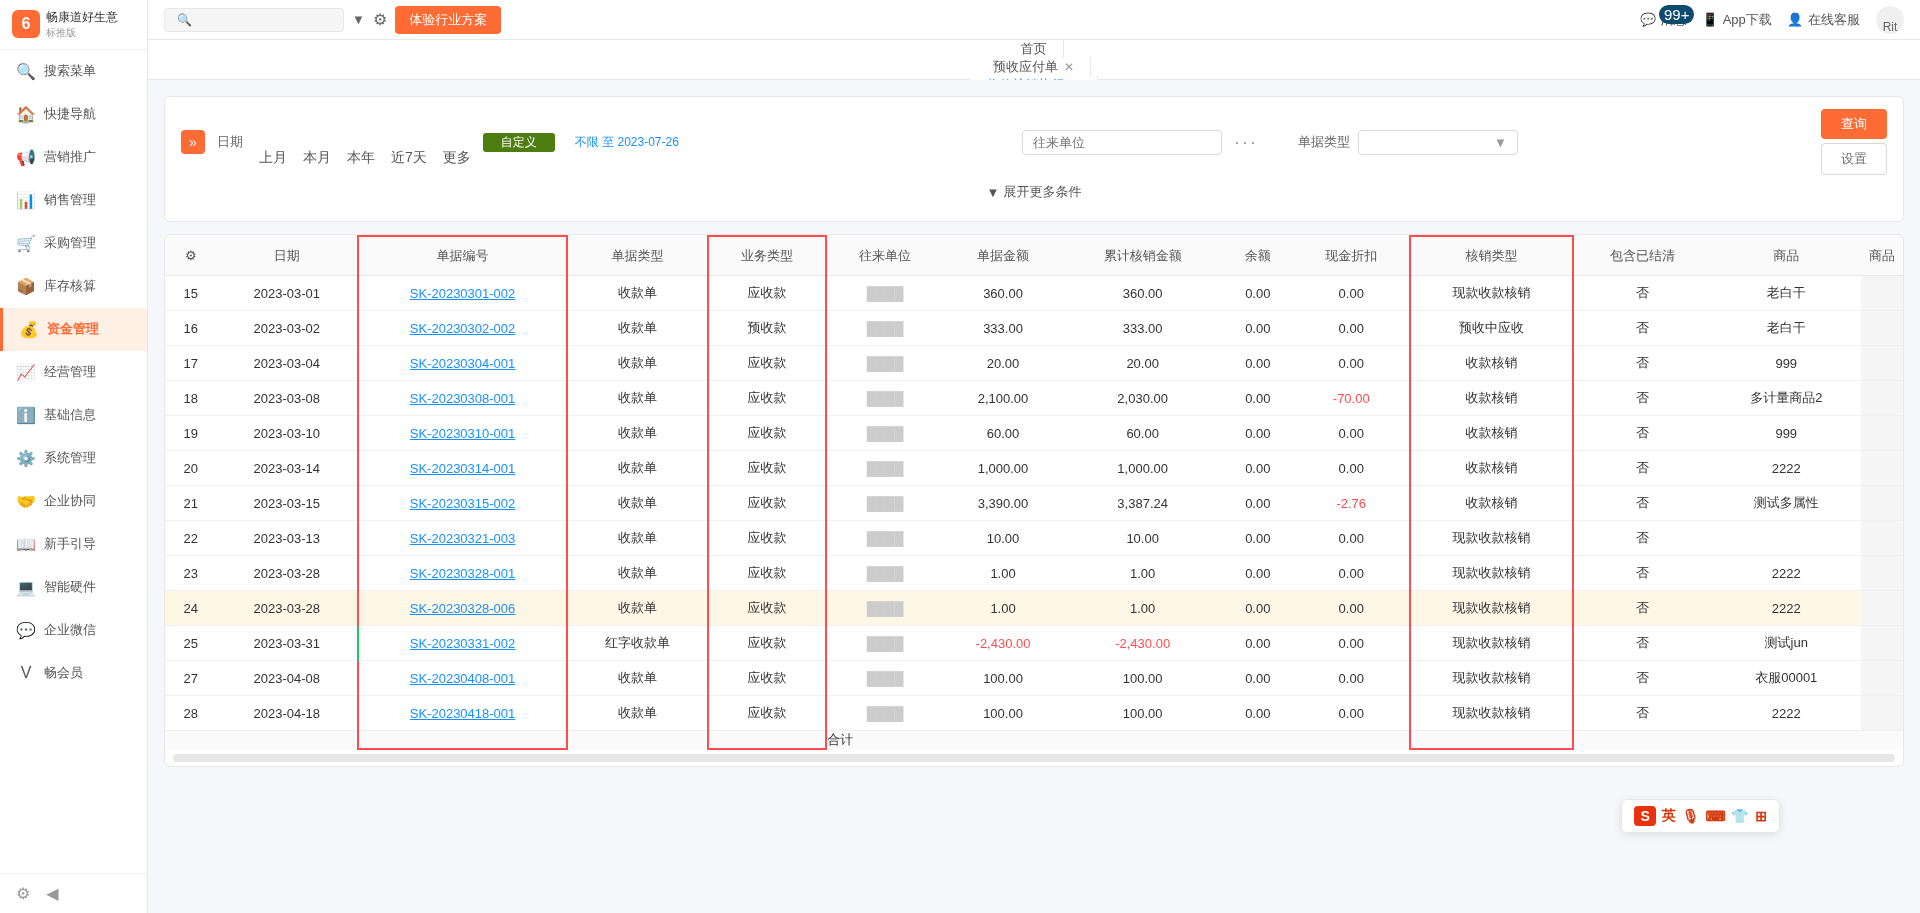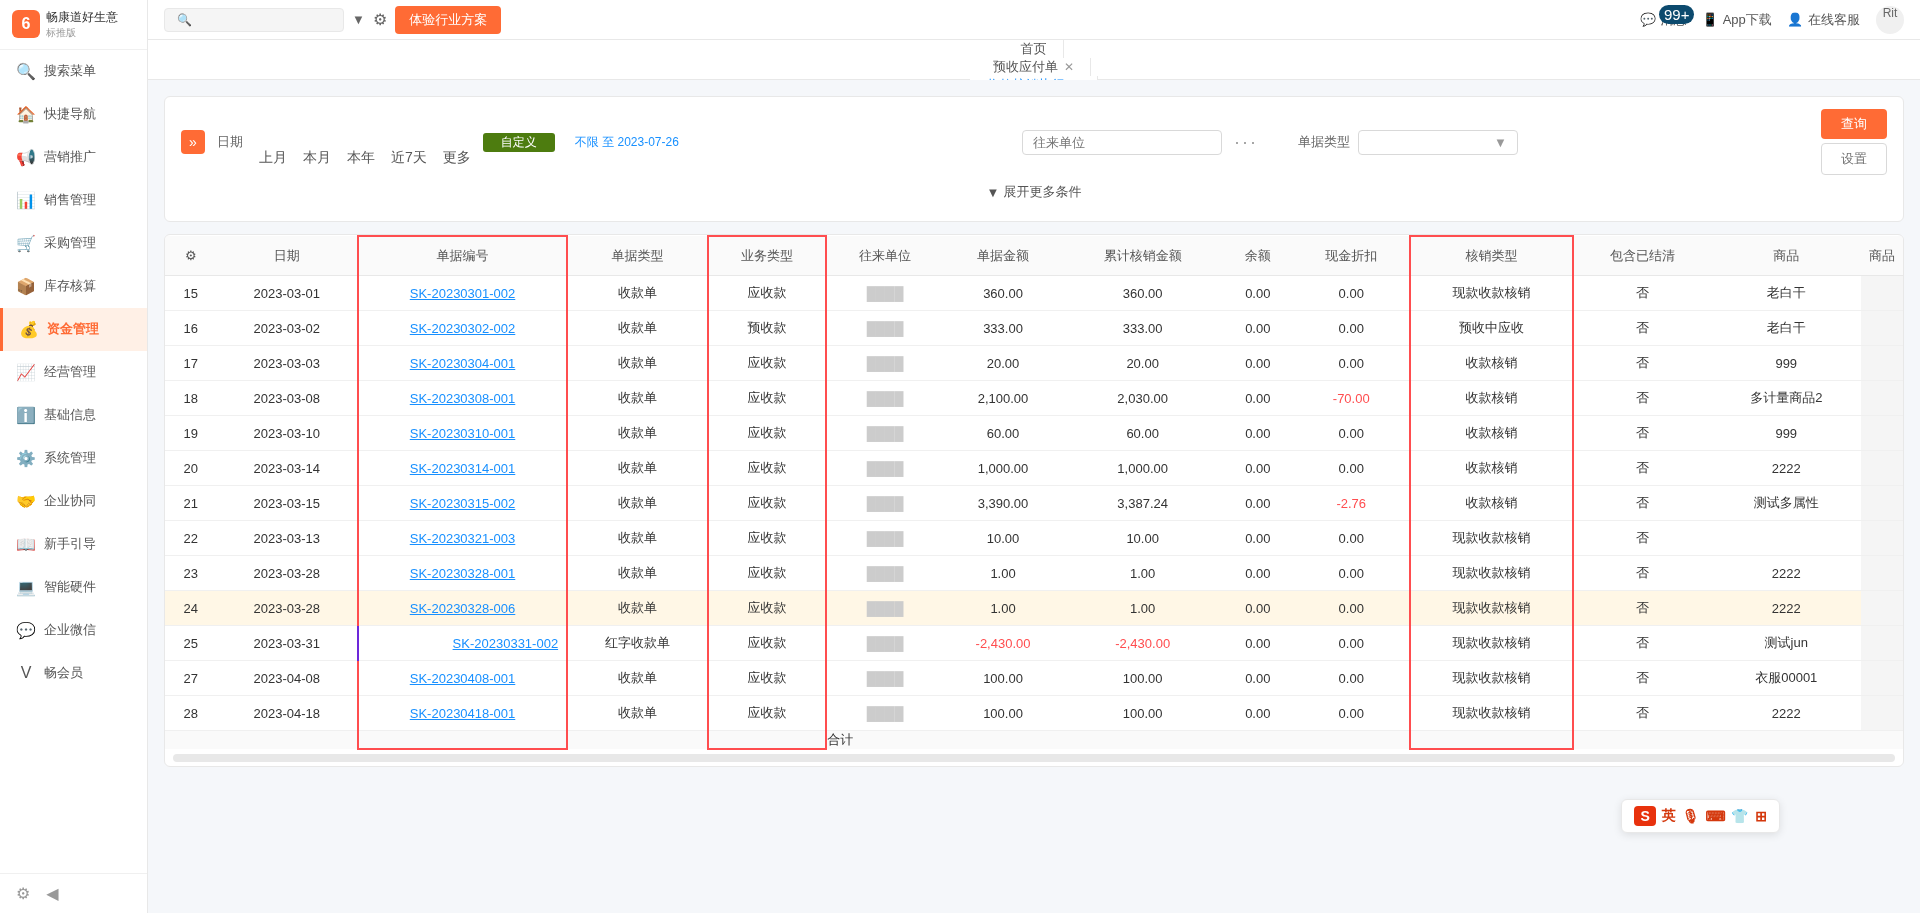--- a/index.html
+++ b/index.html
@@ -27,21 +27,21 @@
     .topbar-left { display: flex; align-items: center; gap: 8px; flex: 1; }
     .topbar-search { background: #f5f5f5; border: 1px solid #e8e8e8; border-radius: 4px; padding: 4px 12px; font-size: 12px; color: #999; width: 180px; display: flex; align-items: center; gap: 6px; }
     .topbar-dropdown { display: flex; align-items: center; gap: 4px; color: #666; font-size: 13px; cursor: pointer; }
     .topbar-gear { color: #666; cursor: pointer; font-size: 16px; }
     .topbar-btn-industry { background: #ff6b35; color: white; border: none; border-radius: 4px; padding: 5px 14px; font-size: 13px; cursor: pointer; }
     .topbar-right { display: flex; align-items: center; gap: 16px; }
     .topbar-msg { display: flex; align-items: center; gap: 4px; font-size: 13px; color: #555; cursor: pointer; position: relative; }
     .badge { background: #0c4a6e; color: white; border-radius: 10px; padding: 1px 5px; font-size: 15px; position: absolute; top: -6px; right: -8px; }
     .topbar-app { display: flex; align-items: center; gap: 4px; font-size: 13px; color: #555; cursor: pointer; }
     .topbar-service { display: flex; align-items: center; gap: 4px; font-size: 13px; color: #555; cursor: pointer; }
-    .topbar-user { background: #f0f0f0; border-radius: 50%; width: 28px; height: 28px; display: flex; align-items: flex-start; justify-content: center; font-size: 12px; color: #666; cursor: pointer; }
+    .topbar-user { background: #f0f0f0; border-radius: 50%; width: 28px; height: 28px; display: flex; align-items: flex-end; justify-content: center; font-size: 12px; color: #666; cursor: pointer; }
 
     
     .tabbar { height: 40px; background: #fff; border-bottom: 1px solid #e8e8e8; display: flex; align-items: center; padding: 0 8px; flex-direction: column; }
     .tab { display: flex; align-items: center; gap: 6px; padding: 0 16px; height: 40px; font-size: 13px; cursor: pointer; border-right: 1px solid #e8e8e8; color: #555; }
     .tab.active { color: #1890ff; border-bottom: 2px solid #1890ff; background: #fff; }
     .tab-close { font-size: 12px; color: #999; cursor: pointer; }
     .tabbar-right { margin-left: auto; display: flex; align-items: center; gap: 8px; }
     .tabbar-close-btn { color: #999; cursor: pointer; font-size: 16px; }
     .tabbar-expand-btn { color: #999; cursor: pointer; font-size: 16px; }
 
@@ -309,21 +309,21 @@
     <td class="">333.00</td>
     <td>0.00</td>
     <td class="">0.00</td>
     <td style="border-left:2px solid #ff4d4f;border-right:2px solid #ff4d4f;">预收中应收</td>
     <td>否</td>
     <td>老白干</td>
     <td style="background:#f5f5f5;width:32px;height:32px;"></td>
   </tr>
             <tr>
     <td>17</td>
-    <td>2023-03-03</td>
+    <td>2023-03-04</td>
     <td style="border-left:2px solid #ff4d4f;border-right:2px solid #ff4d4f;">
       <span class="link">SK-20230304-001</span>
     </td>
     <td>收款单</td>
     <td style="border-left:2px solid #ff4d4f;border-right:2px solid #ff4d4f;">应收款</td>
     <td style="color:#ccc;">████</td>
     <td class="">20.00</td>
     <td class="">20.00</td>
     <td>0.00</td>
     <td class="">0.00</td>
@@ -454,21 +454,21 @@
     <td>0.00</td>
     <td class="">0.00</td>
     <td style="border-left:2px solid #ff4d4f;border-right:2px solid #ff4d4f;">现款收款核销</td>
     <td>否</td>
     <td>2222</td>
     <td style="background:#f5f5f5;width:32px;height:32px;"></td>
   </tr>
             <tr>
     <td>25</td>
     <td>2023-03-31</td>
-    <td style="border-left:2px solid #6d28d9;border-right:2px solid #ff4d4f;text-align:right;">
+    <td style="border-left:2px solid #22c55e;border-right:2px solid #ff4d4f;">
       <span class="link">SK-20230331-002</span>
     </td>
     <td>红字收款单</td>
     <td style="border-left:2px solid #ff4d4f;border-right:2px solid #ff4d4f;">应收款</td>
     <td style="color:#ccc;">████</td>
     <td class="negative">-2,430.00</td>
     <td class="negative">-2,430.00</td>
     <td>0.00</td>
     <td class="">0.00</td>
     <td style="border-left:2px solid #ff4d4f;border-right:2px solid #ff4d4f;">现款收款核销</td>

